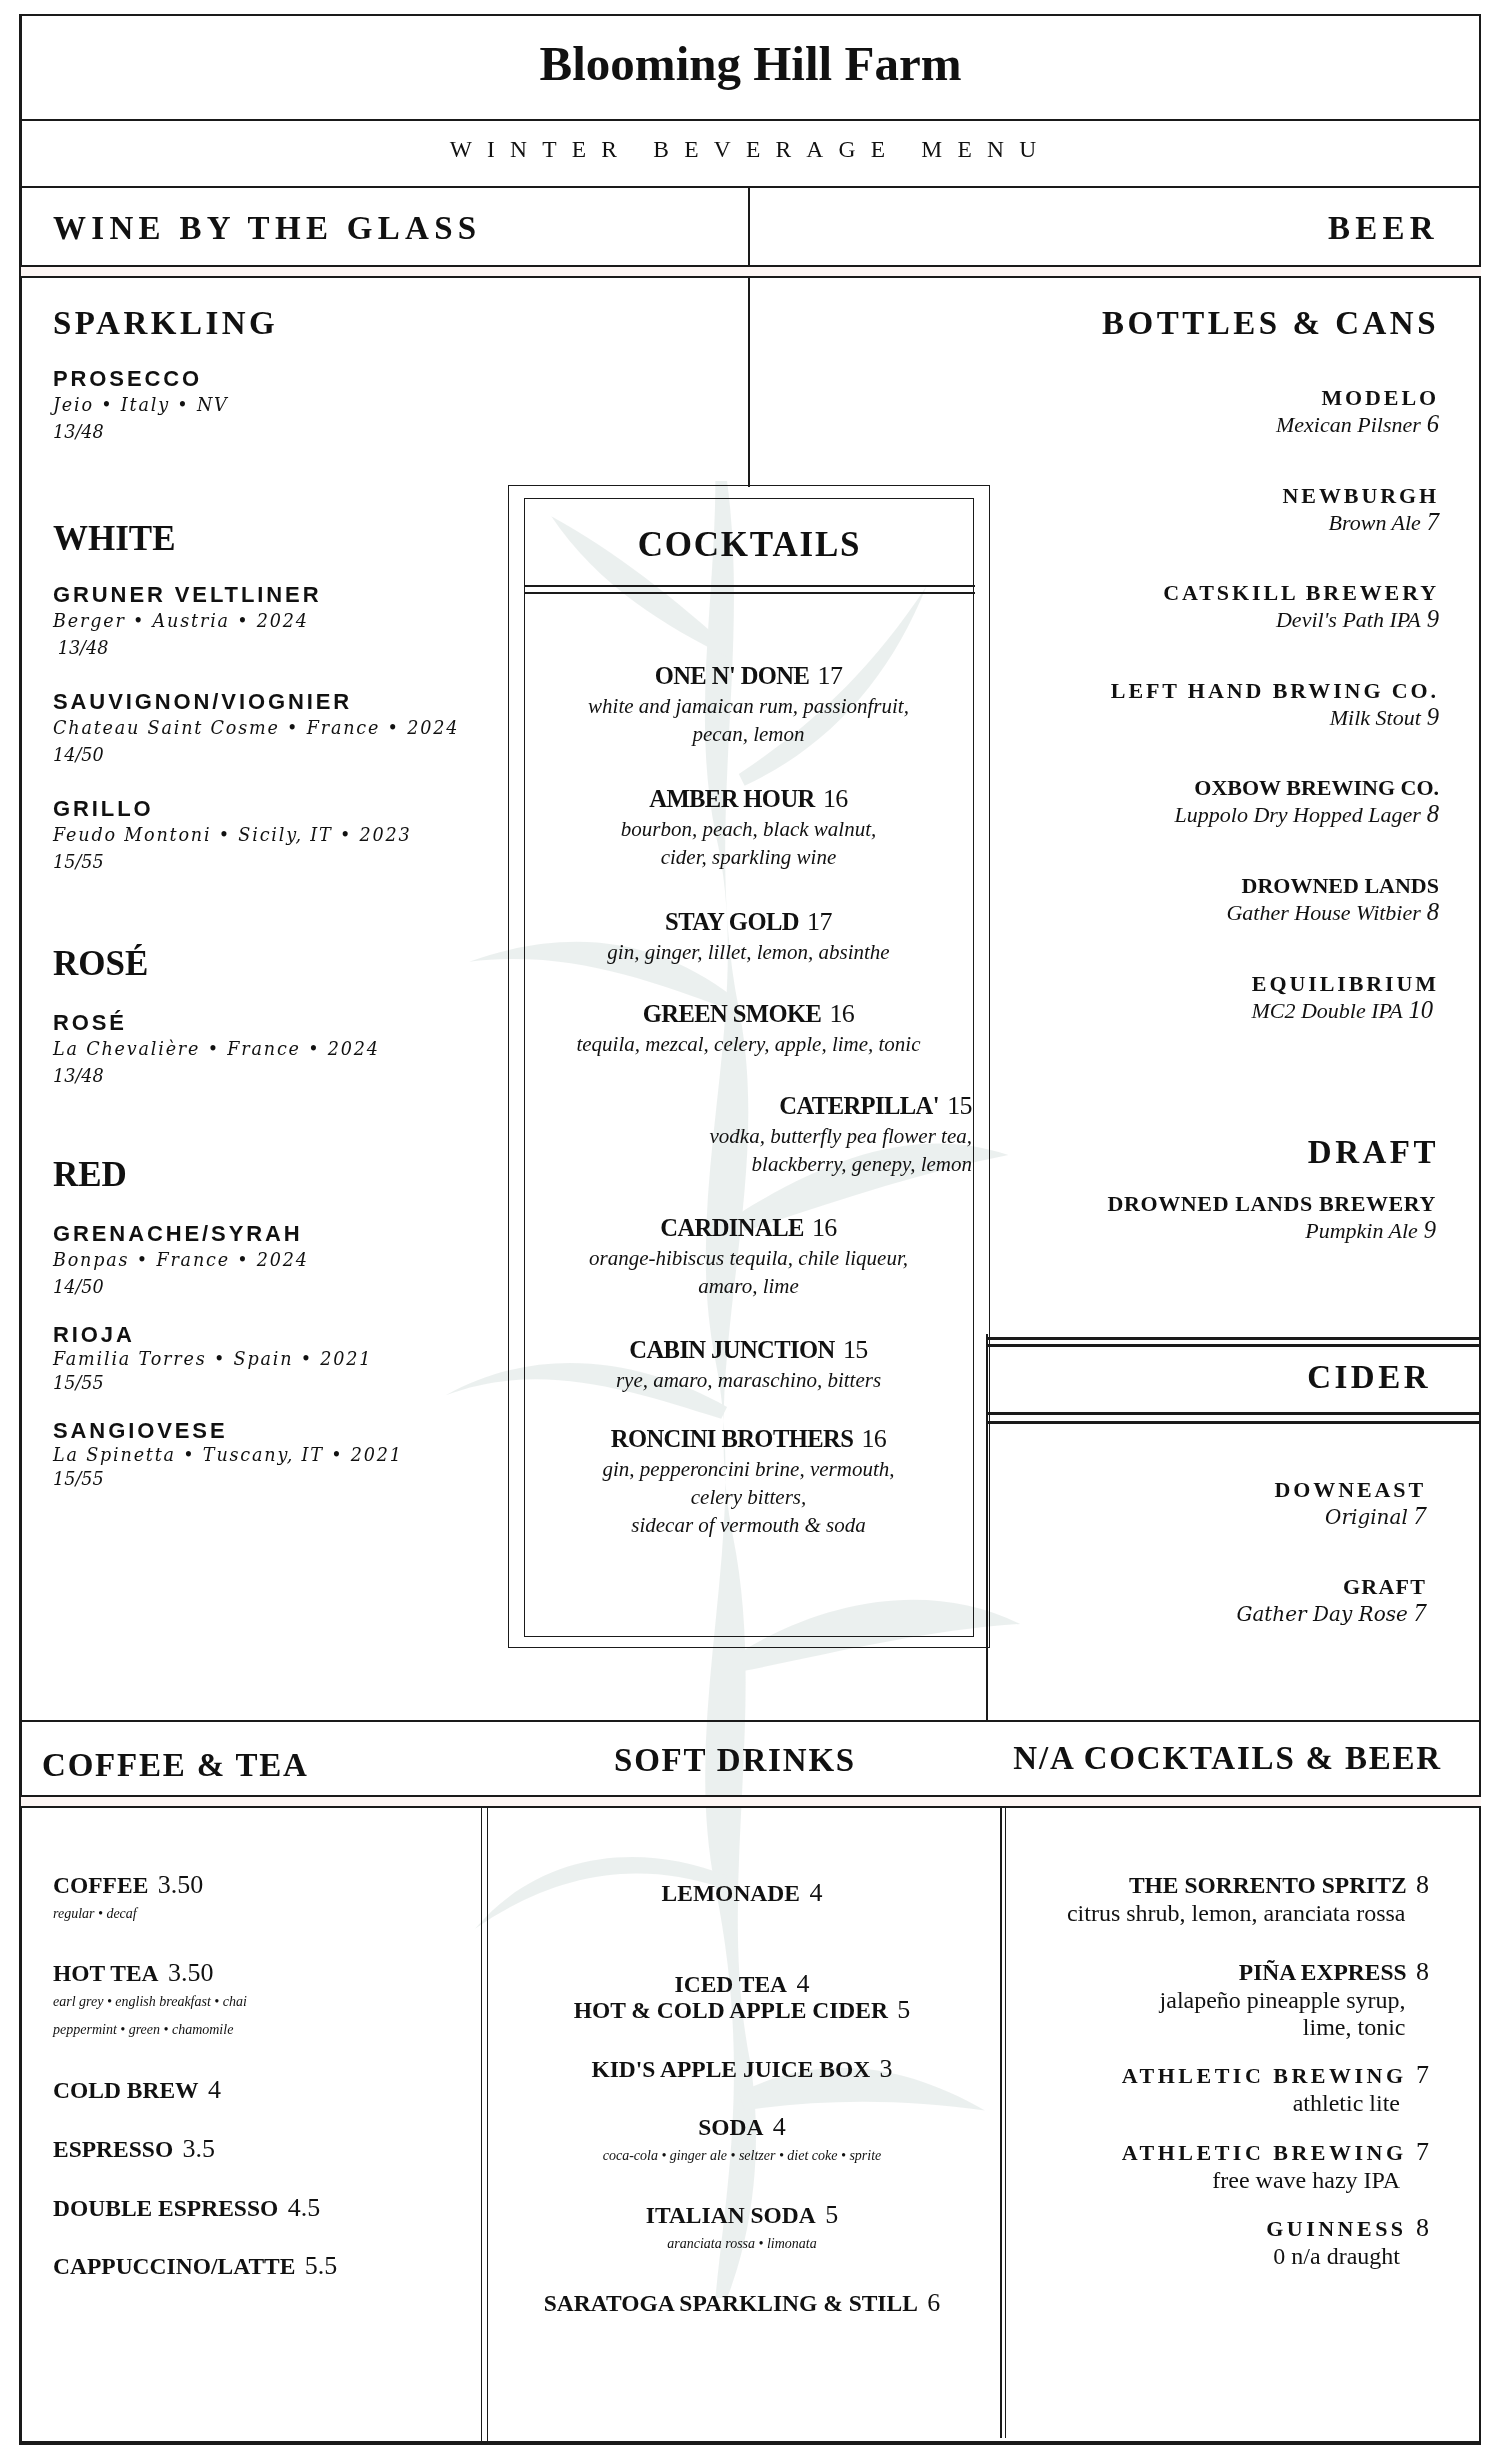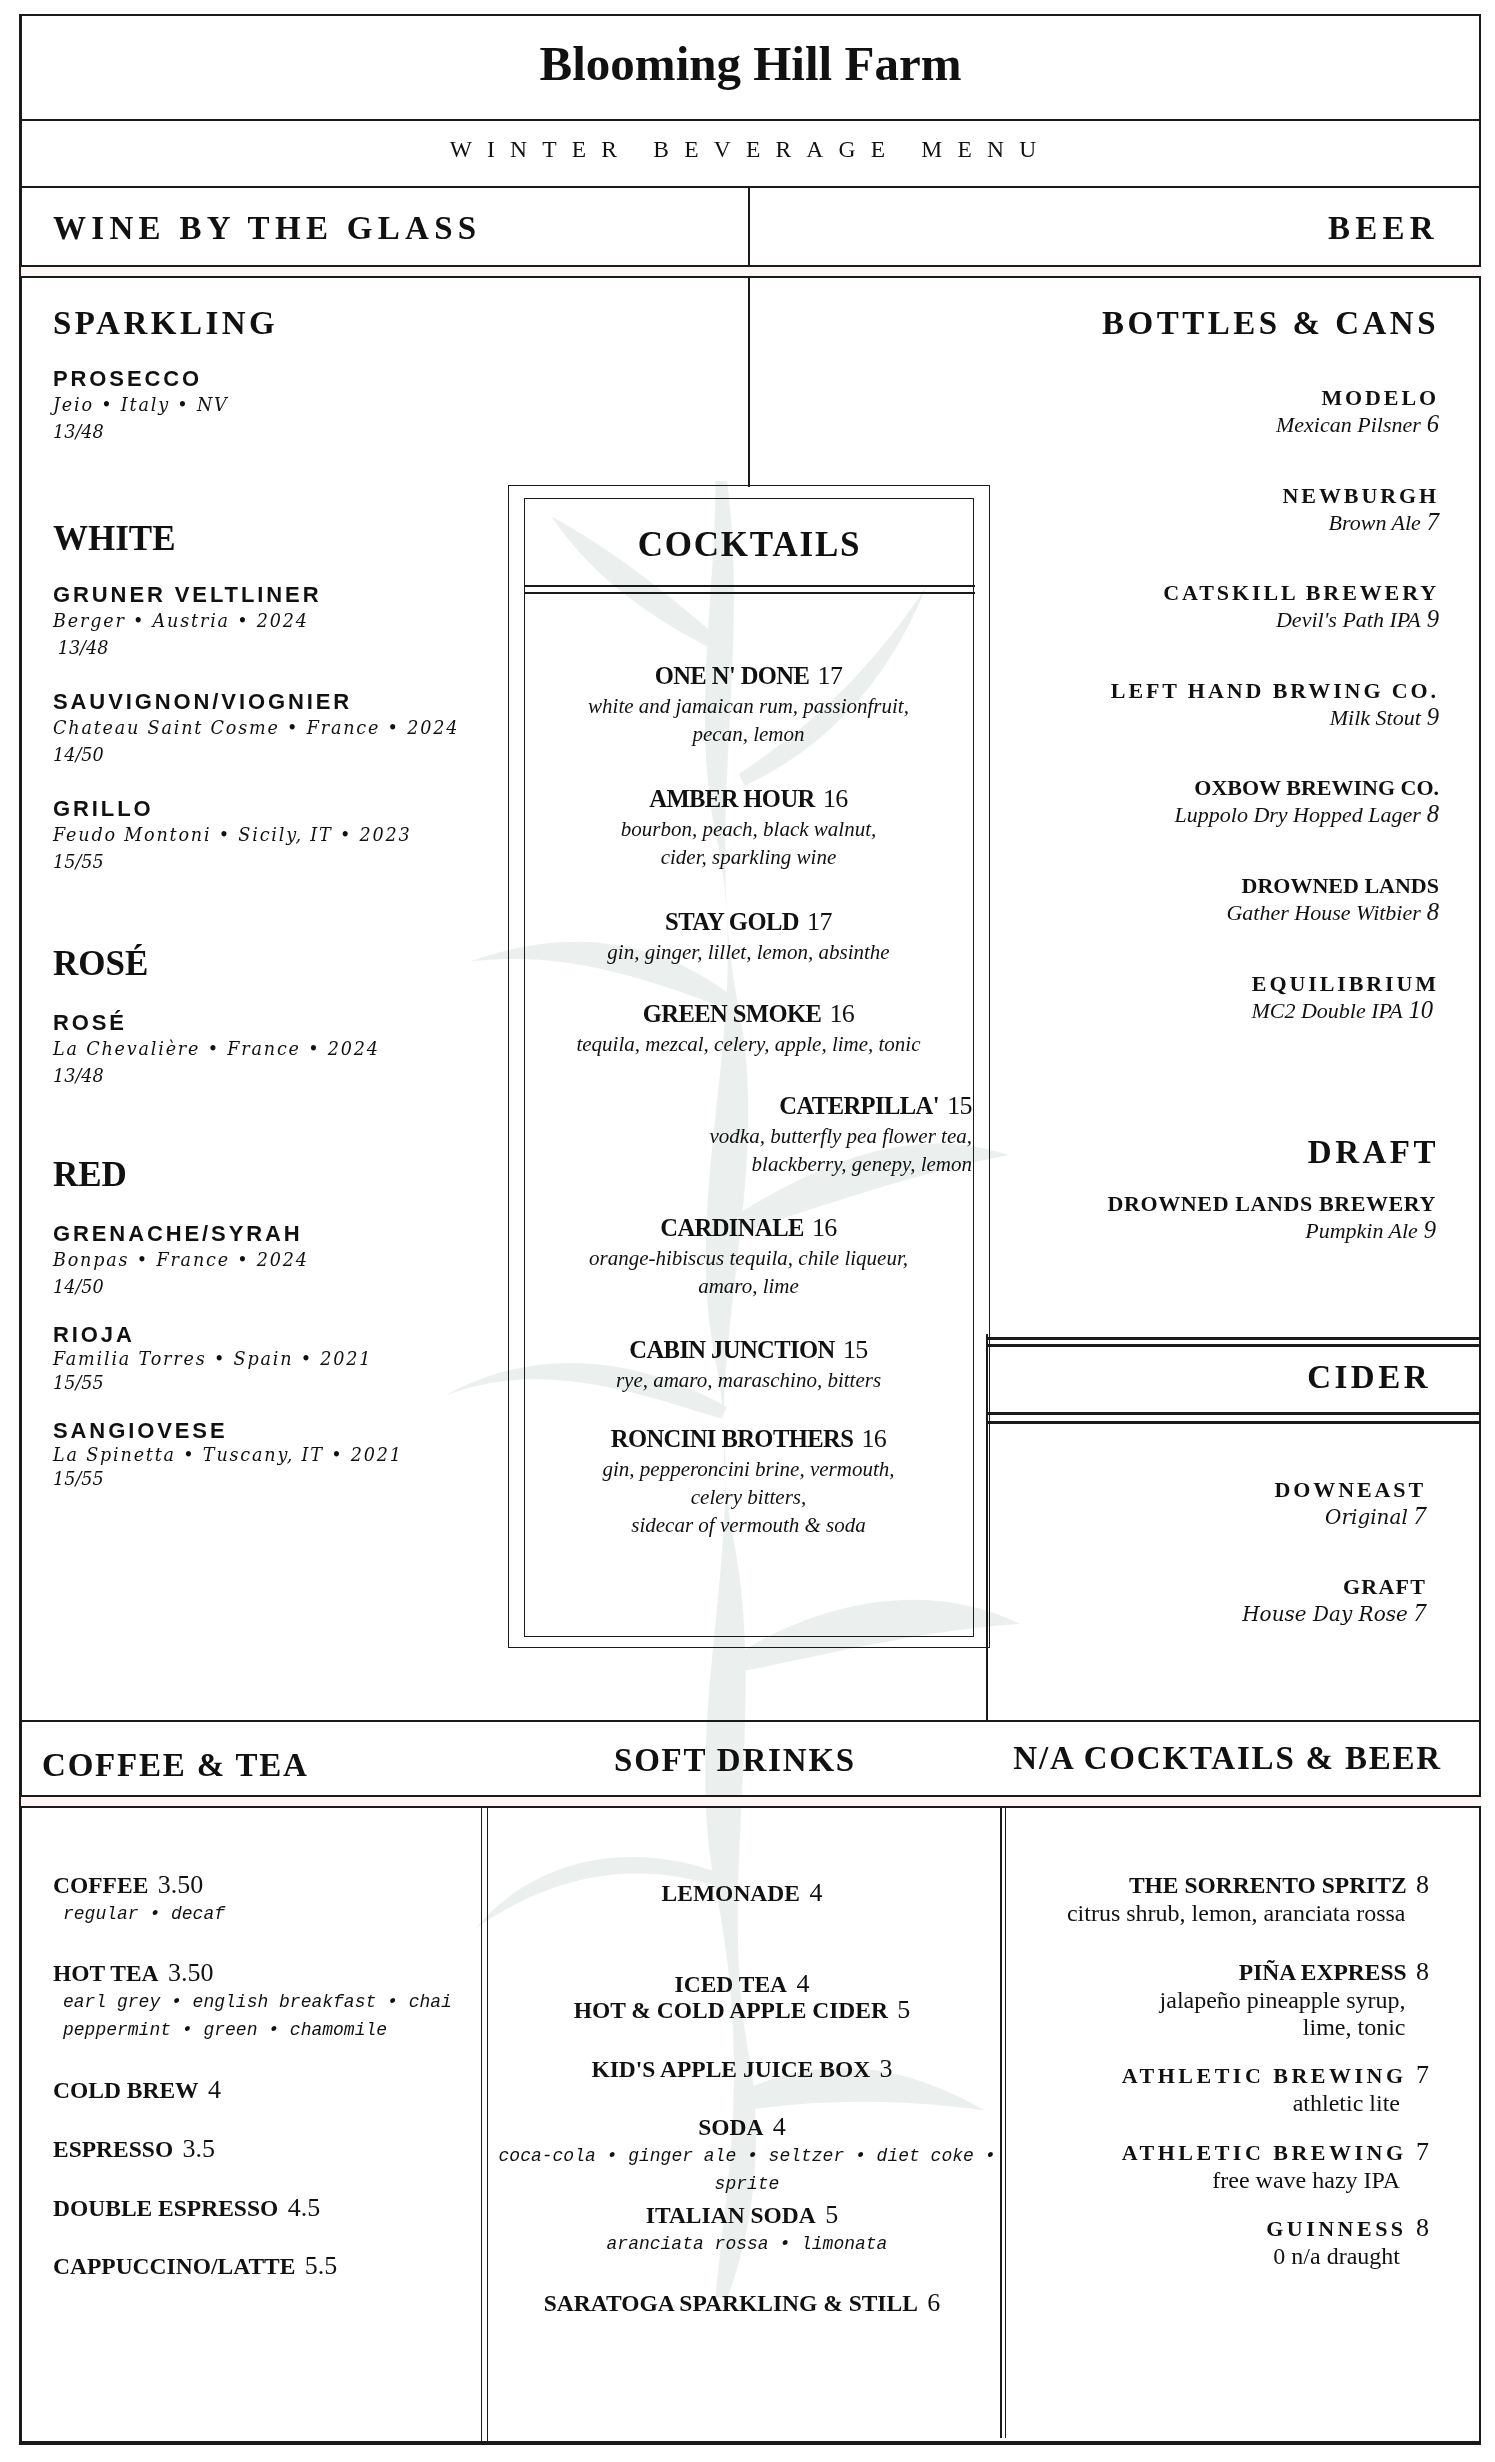--- a/index.html
+++ b/index.html
@@ -29,21 +29,21 @@
   .beer-sub { font-family:"Liberation Serif",serif; font-style:italic; font-size:22px; line-height:26px; }
   .beer-price { font-family:"Liberation Serif",serif; font-size:24.6px; margin-left:5.9px; }
 
   .ck-item { position:absolute; left:525px; width:447px; text-align:center; }
   .ck-name { font-family:"Liberation Serif",serif; font-weight:bold; font-size:24.6px; line-height:32px; letter-spacing:-0.6px; }
   .ck-price { font-family:"Liberation Serif",serif; font-weight:normal; font-size:26px; margin-left:8.2px; }
   .ck-desc { font-family:"Liberation Serif",serif; font-style:italic; font-size:21px; line-height:28px; }
 
   .bt-name { font-family:"Liberation Serif",serif; font-weight:bold; font-size:23.5px; }
   .bt-price { font-family:"Liberation Serif",serif; font-size:26px; margin-left:9.4px; }
-  .bt-desc { font-family:Liberation Mono, monospace; font-style:italic; font-size:18px; line-height:28px;margin-left:10px; }
+  .bt-desc { font-family:Liberation Serif, serif; font-style:italic; font-size:14px; line-height:28px; }
   .coffee-item { position:absolute; left:53px; }
   .soft-item { position:absolute; left:485px; width:514px; text-align:center; }
   .na-item { position:absolute; right:88px; text-align:right; }
   .na-name { font-family:"Liberation Serif",serif; font-weight:bold; font-size:23.5px; }
   .na-name.spaced { letter-spacing:3.5px; font-size:22px;margin-top:30px; }
   .na-desc { font-family:"Liberation Serif",serif; font-size:24px; line-height:27px; }
 
   .watermark { position:absolute; left:422px; top:481px; width:616px; height:1817px; opacity:0.13; pointer-events:none; }
 </style>
 </head>
@@ -214,21 +214,21 @@
 <div class="abs cat-head" style="right:64px; top:1359px;">CIDER</div>
 <div class="line-h" style="left:986px; top:1412px; width:495px; height:2.9px;"></div>
 <div class="line-h" style="left:986px; top:1421px; width:495px; height:2.9px;"></div>
 
 <div class="beer-item" style="top:1476px; right:69px;">
   <div class="beer-name">DOWNEAST</div>
   <div class="beer-sub"><span style="font-family:'DejaVu Serif',serif; font-size:20px;">Original</span><span class="beer-price">7</span></div>
 </div>
 <div class="beer-item" style="top:1573px; right:69px;">
   <div class="beer-name" style="letter-spacing:1.2px;">GRAFT</div>
-  <div class="beer-sub"><span style="font-family:'DejaVu Serif',serif; font-size:20px;">House Day Rose</span><span class="beer-price">7</span></div>
+  <div class="beer-sub"><span style="font-family:'DejaVu Serif',serif; font-size:20px;">Gather Day Rose</span><span class="beer-price">7</span></div>
 </div>
 
 <div class="line-h" style="left:20.5px; top:1720px; width:1460px;"></div>
 <div class="abs cat-head" style="left:42px; top:1747px; letter-spacing:1.8px;">COFFEE &amp; TEA</div>
 <div class="abs cat-head" style="left:614px; top:1742px; letter-spacing:1.8px;">SOFT DRINKS</div>
 <div class="abs cat-head" style="right:53px; top:1740px; letter-spacing:1.8px;">N/A COCKTAILS &amp; BEER</div>
 <div class="bar" style="left:20.5px; top:1795px; width:1460px; height:13px;"></div>
 
 <div class="thin-v" style="left:481px; top:1808px; height:634px; width:1.2px;"></div>
 <div class="thin-v" style="left:487px; top:1808px; height:634px; width:1.2px;"></div>

